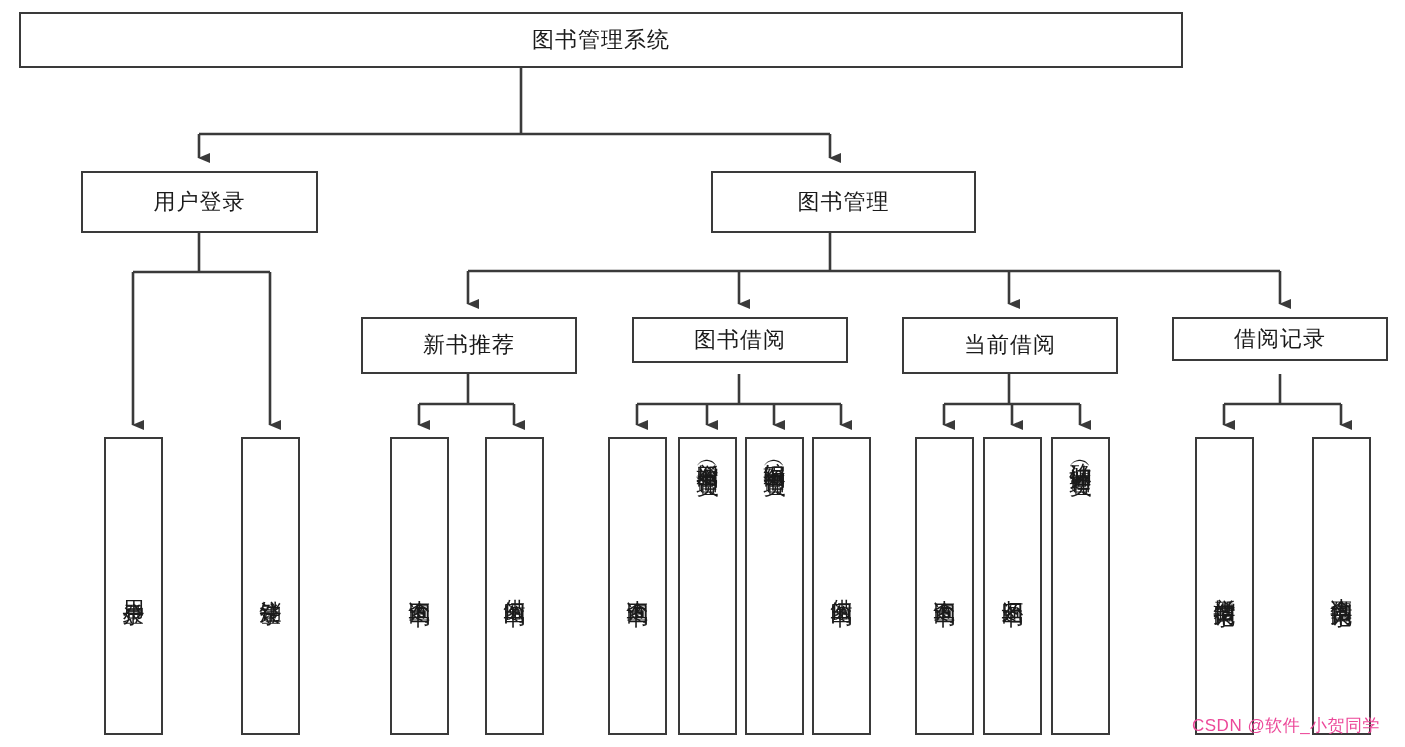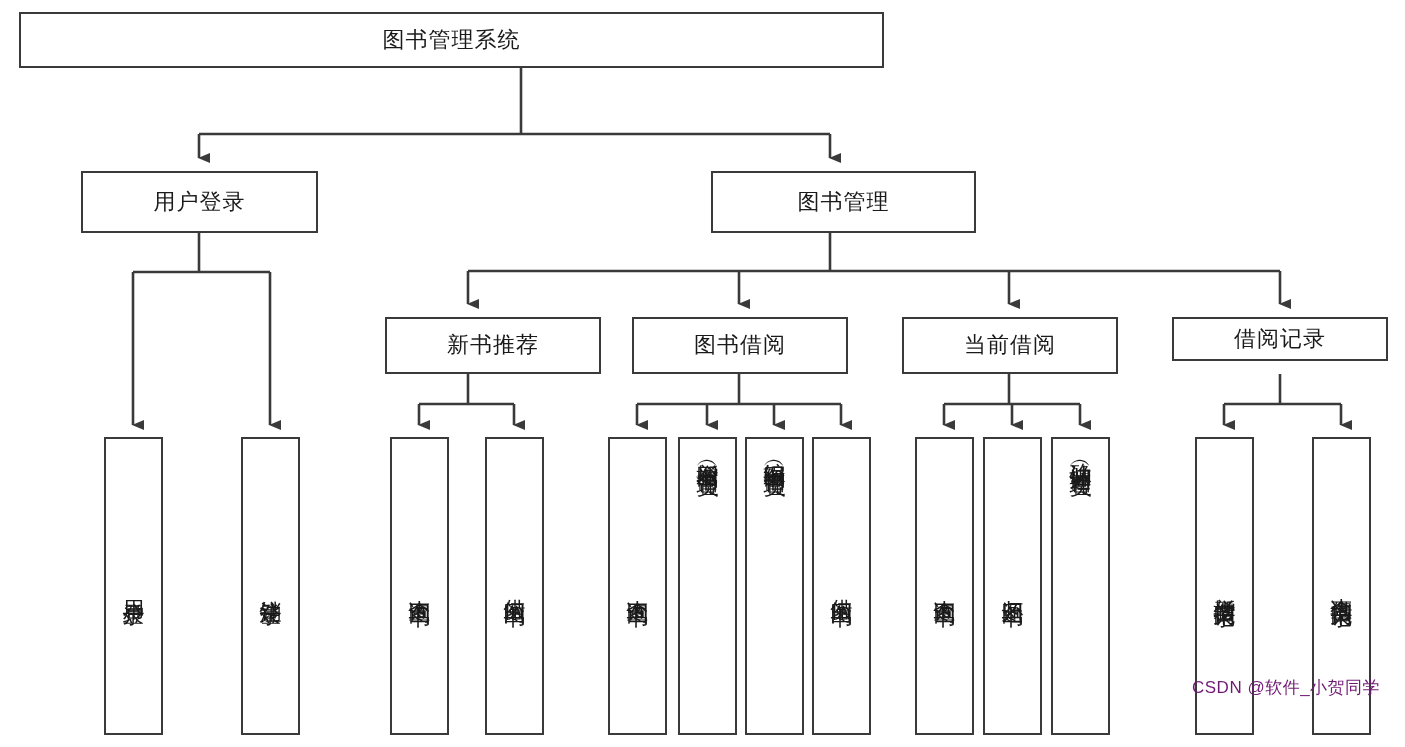--- a/index.html
+++ b/index.html
@@ -57,23 +57,23 @@
     align-items: flex-start;
     padding-top: 6px;
   }
   .leaf-box.centered {
     align-items: center;
     padding-top: 0;
   }
   #watermark {
     position: absolute;
     left: 1192px;
-    top: 676px;
+    top: 714px;
     font-size: 17px;
-    color: #701a75;
+    color: #ec4899;
     letter-spacing: 0.5px;
     white-space: nowrap;
     pointer-events: none;
     font-family: "Liberation Sans", "DejaVu Sans", sans-serif;
   }
 </style>
 </head>
 <body>
 
 <div id="diagram-root">
@@ -136,37 +136,37 @@
     </g>
 
     <g stroke="#3a3a3a" stroke-width="2.6" fill="none">
       <path d="M 1280 374 L 1280 404"></path>
       <path d="M 1224 404 L 1341 404"></path>
       <path d="M 1224 404 L 1224 425" marker-end="url(#arrowhead)"></path>
       <path d="M 1341 404 L 1341 425" marker-end="url(#arrowhead)"></path>
     </g>
   </svg>
 
-  <div class="node-box" style="left:19px; top:12px; width:865px; height:56px;">
+  <div class="node-box" style="left:19px; top:12px; width:1164px; height:56px;">
     <span class="node-label-h">图书管理系统</span>
   </div>
 
   <div class="node-box" style="left:81px; top:171px; width:237px; height:62px;">
     <span class="node-label-h">用户登录</span>
   </div>
 
   <div class="node-box" style="left:711px; top:171px; width:265px; height:62px;">
     <span class="node-label-h">图书管理</span>
   </div>
 
-  <div class="node-box" style="left:361px; top:317px; width:216px; height:57px;margin-left:24px;">
+  <div class="node-box" style="left:361px; top:317px; width:216px; height:57px;">
     <span class="node-label-h">新书推荐</span>
   </div>
 
-  <div class="node-box" style="left:632px; top:317px; width:216px; height:57px;">
+  <div class="node-box" style="left:632px; top:317px; width:216px; height:46px;">
     <span class="node-label-h">图书借阅</span>
   </div>
 
   <div class="node-box" style="left:902px; top:317px; width:216px; height:57px;text-align:right;">
     <span class="node-label-h">当前借阅</span>
   </div>
 
   <div class="node-box" style="left:1172px; top:317px; width:216px; height:44px;">
     <span class="node-label-h">借阅记录</span>
   </div>

